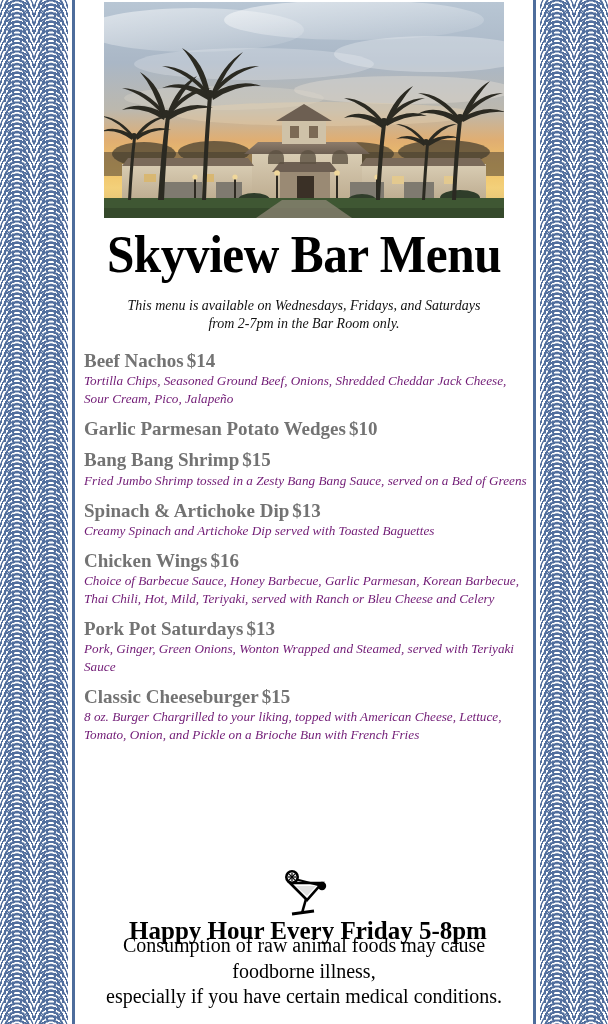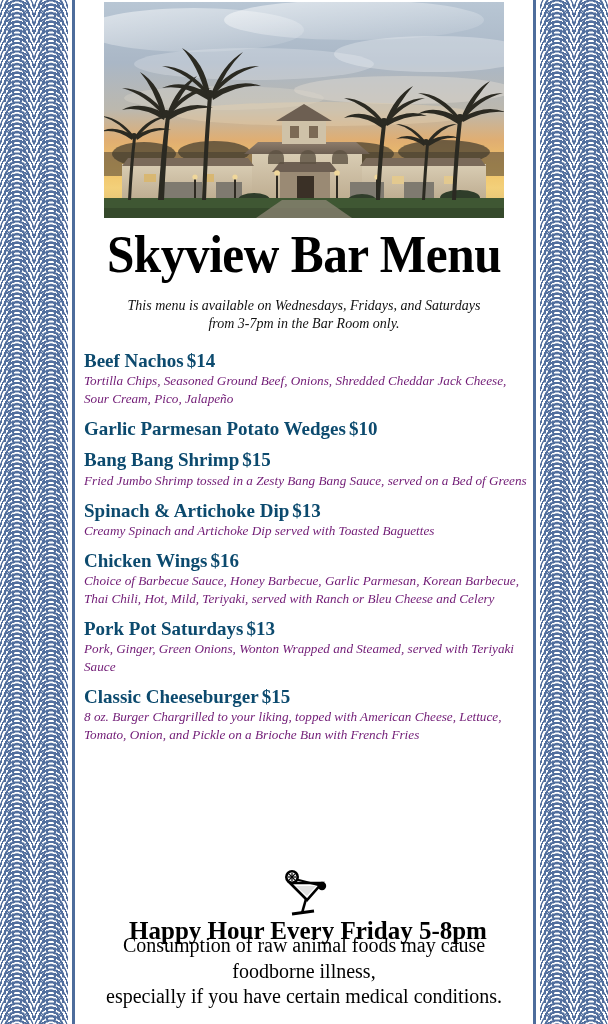--- a/index.html
+++ b/index.html
@@ -103,21 +103,21 @@
     position: absolute;
     left: 8px;
     right: 4px;
     top: 350px;
   }
   .menu-item { margin-bottom: 10px; }
   .menu-item .name {
     font-weight: 700;
     font-size: 19px;
     line-height: 1.12;
-    color: #0c4a6e;
+    color: #737373;
     white-space: nowrap;
   }
   .menu-item .name .price { margin-left: 3px; }
   .menu-item .desc {
     font-style: italic;
     font-size: 13.2px;
     line-height: 1.36;
     color: #701a75;
     margin-top: 1px;
   }
@@ -326,21 +326,21 @@
           <path d="M323 140 q18 -10 32 -4 q-16 -2 -30 8 z"></path>
           <circle cx="322" cy="140" r="3"></circle>
         </g>
       </svg>
     </div>
 
     <div class="title">Skyview Bar Menu</div>
 
     <div class="subtitle">
       <div>This menu is available on Wednesdays, Fridays, and Saturdays</div>
-      <div>from 3-7pm in the Bar Room only.</div>
+      <div>from 2-7pm in the Bar Room only.</div>
     </div>
 
     <div class="menu">
 
       <div class="menu-item">
         <div class="name">
           <span>Beef Nachos</span><span class="price">$14</span>
         </div>
         <div class="desc">Tortilla Chips, Seasoned Ground Beef, Onions, Shredded Cheddar Jack Cheese, Sour Cream, Pico, Jalapeño</div>
       </div>

